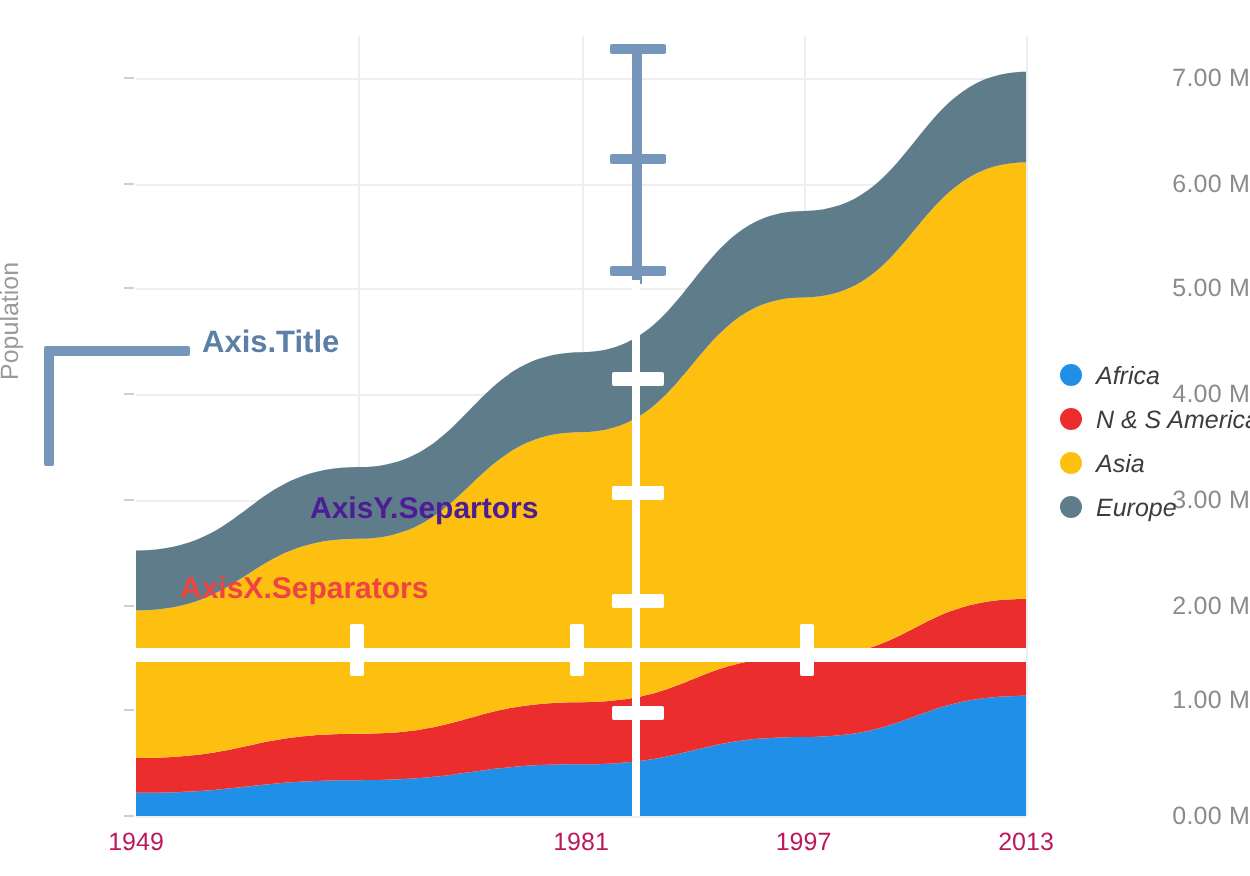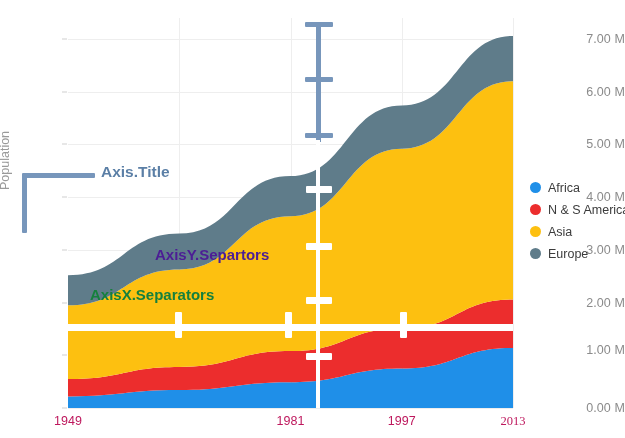--- a/index.html
+++ b/index.html
@@ -25,21 +25,21 @@
 
   #y-axis-title{position:absolute;left:-2px;top:190px;
        font-size:12.5px;color:#9a9a9a;
        transform:rotate(-90deg);transform-origin:left top;
        white-space:nowrap;}
 
   
   .ann-text{position:absolute;font-size:15px;font-weight:bold;white-space:nowrap;text-align:right;}
   #ann-axis-title-text{left:101px;top:163px;color:#5b7fa6;font-size:15.5px;}
   #ann-axisy-text{left:155px;top:246px;color:#4c1d95;}
-  #ann-axisx-text{left:90px;top:286px;color:#15803d;}
+  #ann-axisx-text{left:90px;top:286px;color:#ef4444;}
 
   .bracket{position:absolute;background:#7796bb;}
   #bracket-v{left:22px;top:175px;width:5px;height:58px;border-radius:1px;}
   #bracket-h{left:22px;top:173px;width:73px;height:5px;border-radius:1px;}
 
   
   #vsep-line-top{position:absolute;left:316px;top:22px;width:5px;height:120px;
                  background:#7796bb;}
   .vsep-tick-top{position:absolute;left:305px;width:28px;height:5px;
                  background:#7796bb;border-radius:1px;}
@@ -52,21 +52,21 @@
 
   #hsep-line-white{position:absolute;left:68px;top:324px;width:445px;height:7px;
                    background:#ffffff;}
   .hsep-tick-white{position:absolute;width:7px;height:26px;background:#ffffff;
                    border-radius:1px;top:312px;}
 
   
   #legend{position:absolute;left:530px;top:178px;}
   .legend-item{display:flex;align-items:center;height:19px;margin-bottom:3px;}
   .legend-swatch{width:11px;height:11px;border-radius:50%;margin-right:7px;flex:none;}
-  .legend-label{font-size:12.5px;color:#3c3c3c;white-space:nowrap;}
+  .legend-label{font-size:12.5px;color:#3c3c3c;white-space:nowrap;font-style:italic;}
 </style>
 </head>
 <body>
 
 <div id="chart-root">
 
   <div id="y-axis-title">Population</div>
 
   <div id="axis-layer">
       <div class="gridline-h" style="top: 408px; left: 68px;"></div>
@@ -94,21 +94,21 @@
       <div class="ytick-mark" style="top: 39.0811px;"></div>
       <div class="ytick" style="top: 39.0811px;">7.00 M</div>
       <div class="xtick" style="left: 68px;">1949</div>
       <div class="gridline-v" style="left: 179.25px; top: 18px;"></div>
       <div class="xtick" style="left: 179px; margin-top: 28px;">1965</div>
       <div class="gridline-v" style="left: 290.5px; top: 18px;"></div>
       <div class="xtick" style="left: 290.5px;">1981</div>
       <div class="gridline-v" style="left: 401.75px; top: 18px;"></div>
       <div class="xtick" style="left: 401.75px;">1997</div>
       <div class="gridline-v" style="left: 513px; top: 18px;"></div>
-      <div class="xtick" style="left: 513px; font-family: Liberation Serif, serif;">2013</div>
+      <div class="xtick" style="left: 513px;">2013</div>
     </div>
 
   <div id="plot-area">
     <svg id="area-svg" width="445" height="390" viewBox="0 0 445 390" preserveAspectRatio="none">
         <path d="M 0 378.4054054054054 C 55.625 378.4054054054054 55.625 372.0810810810811 111.25 372.0810810810811 C 166.875 372.0810810810811 166.875 364.1756756756757 222.5 364.1756756756757 C 278.125 364.1756756756757 278.125 350.47297297297297 333.75 350.47297297297297 C 389.375 350.47297297297297 389.375 329.9189189189189 445 329.9189189189189 L 445 390 C 389.375 390 389.375 390 333.75 390 C 278.125 390 278.125 390 222.5 390 C 166.875 390 166.875 390 111.25 390 C 55.625 390 55.625 390 0 390 Z" fill="#1f8fe8"></path>
         <path d="M 0 361.0135135135135 C 55.625 361.0135135135135 55.625 348.8918918918919 111.25 348.8918918918919 C 166.875 348.8918918918919 166.875 333.0810810810811 222.5 333.0810810810811 C 278.125 333.0810810810811 278.125 310.4189189189189 333.75 310.4189189189189 C 389.375 310.4189189189189 389.375 281.43243243243245 445 281.43243243243245 L 445 329.9189189189189 C 389.375 329.9189189189189 389.375 350.47297297297297 333.75 350.47297297297297 C 278.125 350.47297297297297 278.125 364.1756756756757 222.5 364.1756756756757 C 166.875 364.1756756756757 166.875 372.0810810810811 111.25 372.0810810810811 C 55.625 372.0810810810811 55.625 378.4054054054054 0 378.4054054054054 Z" fill="#ec2d2d"></path>
         <path d="M 0 287.22972972972974 C 55.625 287.22972972972974 55.625 251.3918918918919 111.25 251.3918918918919 C 166.875 251.3918918918919 166.875 198.16216216216216 222.5 198.16216216216216 C 278.125 198.16216216216216 278.125 130.7027027027027 333.75 130.7027027027027 C 389.375 130.7027027027027 389.375 63.243243243243285 445 63.243243243243285 L 445 281.43243243243245 C 389.375 281.43243243243245 389.375 310.4189189189189 333.75 310.4189189189189 C 278.125 310.4189189189189 278.125 333.0810810810811 222.5 333.0810810810811 C 166.875 333.0810810810811 166.875 348.8918918918919 111.25 348.8918918918919 C 55.625 348.8918918918919 55.625 361.0135135135135 0 361.0135135135135 Z" fill="#fdc010"></path>
         <path d="M 0 257.18918918918916 C 55.625 257.18918918918916 55.625 215.55405405405406 111.25 215.55405405405406 C 166.875 215.55405405405406 166.875 158.1081081081081 222.5 158.1081081081081 C 278.125 158.1081081081081 278.125 87.48648648648651 333.75 87.48648648648651 C 389.375 87.48648648648651 389.375 17.918918918918962 445 17.918918918918962 L 445 63.243243243243285 C 389.375 63.243243243243285 389.375 130.7027027027027 333.75 130.7027027027027 C 278.125 130.7027027027027 278.125 198.16216216216216 222.5 198.16216216216216 C 166.875 198.16216216216216 166.875 251.3918918918919 111.25 251.3918918918919 C 55.625 251.3918918918919 55.625 287.22972972972974 0 287.22972972972974 Z" fill="#5f7c8a"></path>
       </svg>
   </div>

